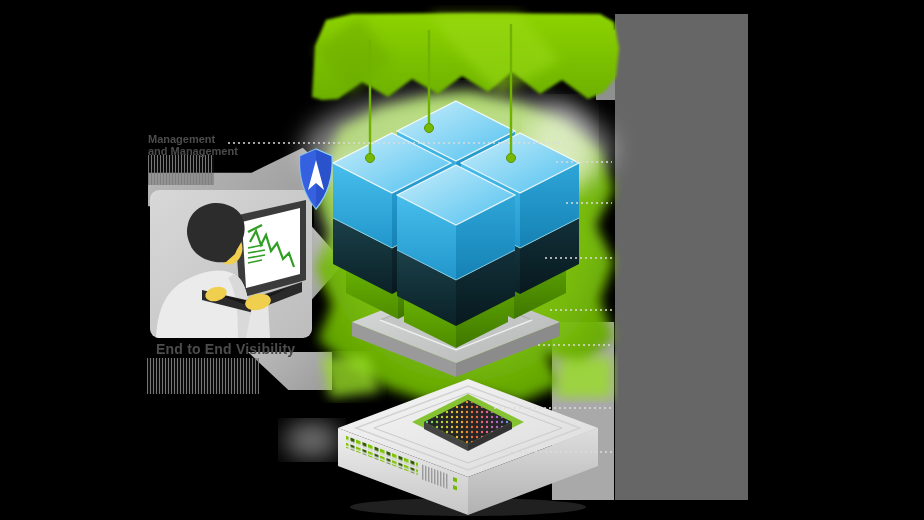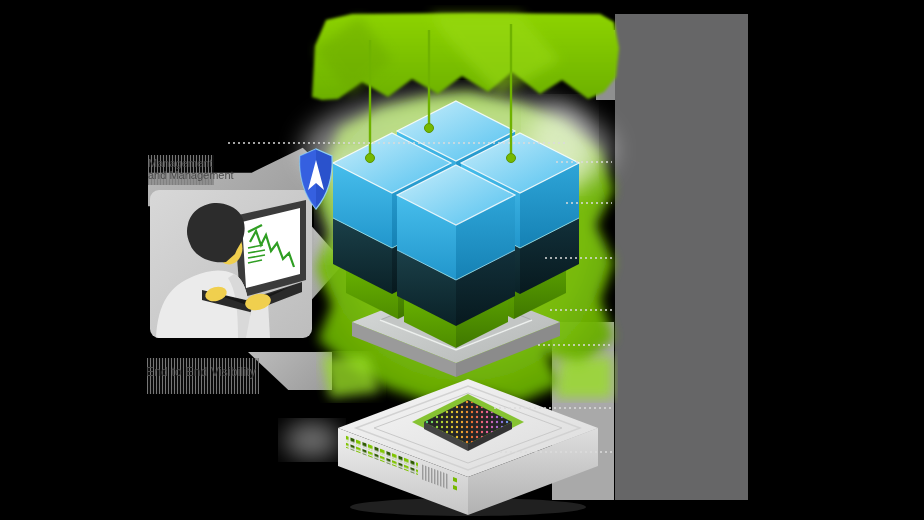--- a/index.html
+++ b/index.html
@@ -22,23 +22,23 @@
     clip-path:polygon(0 0,100% 50%,0 100%);}
   .ribbon-c{left:248px;top:352px;width:84px;height:40px;
     clip-path:polygon(0 0,100% 0,100% 95%,48% 95%);}
 
   
   .stripes{background:repeating-linear-gradient(90deg,rgba(125,125,125,.95) 0 1px,rgba(45,45,45,.25) 1px 3px);}
   .stripes-1{left:148px;top:155px;width:66px;height:30px;}
   .stripes-2{left:147px;top:358px;width:112px;height:36px;}
 
   
-  .lbl{color:#4c4c4c;font-weight:normal;line-height:1.08;margin-top:24px;}
+  .lbl{color:#4c4c4c;font-weight:bold;line-height:1.08;}
   .lbl-mgmt{left:148px;top:134px;font-size:11px;}
-  .lbl-vis{left:146px;top:342px;font-size:12px;letter-spacing:.2px;}
+  .lbl-vis{left:156px;top:342px;font-size:14px;letter-spacing:.2px;}
 
   
   .person-card{left:150px;top:190px;width:162px;height:148px;border-radius:9px;
     background:linear-gradient(135deg,#d8d8d8,#bdbdbd);overflow:hidden;}
 
   
   .shield{left:297px;top:148px;width:38px;height:64px;}
 
   svg.scene{position:absolute;left:0;top:0;width:924px;height:520px;}
 </style>

